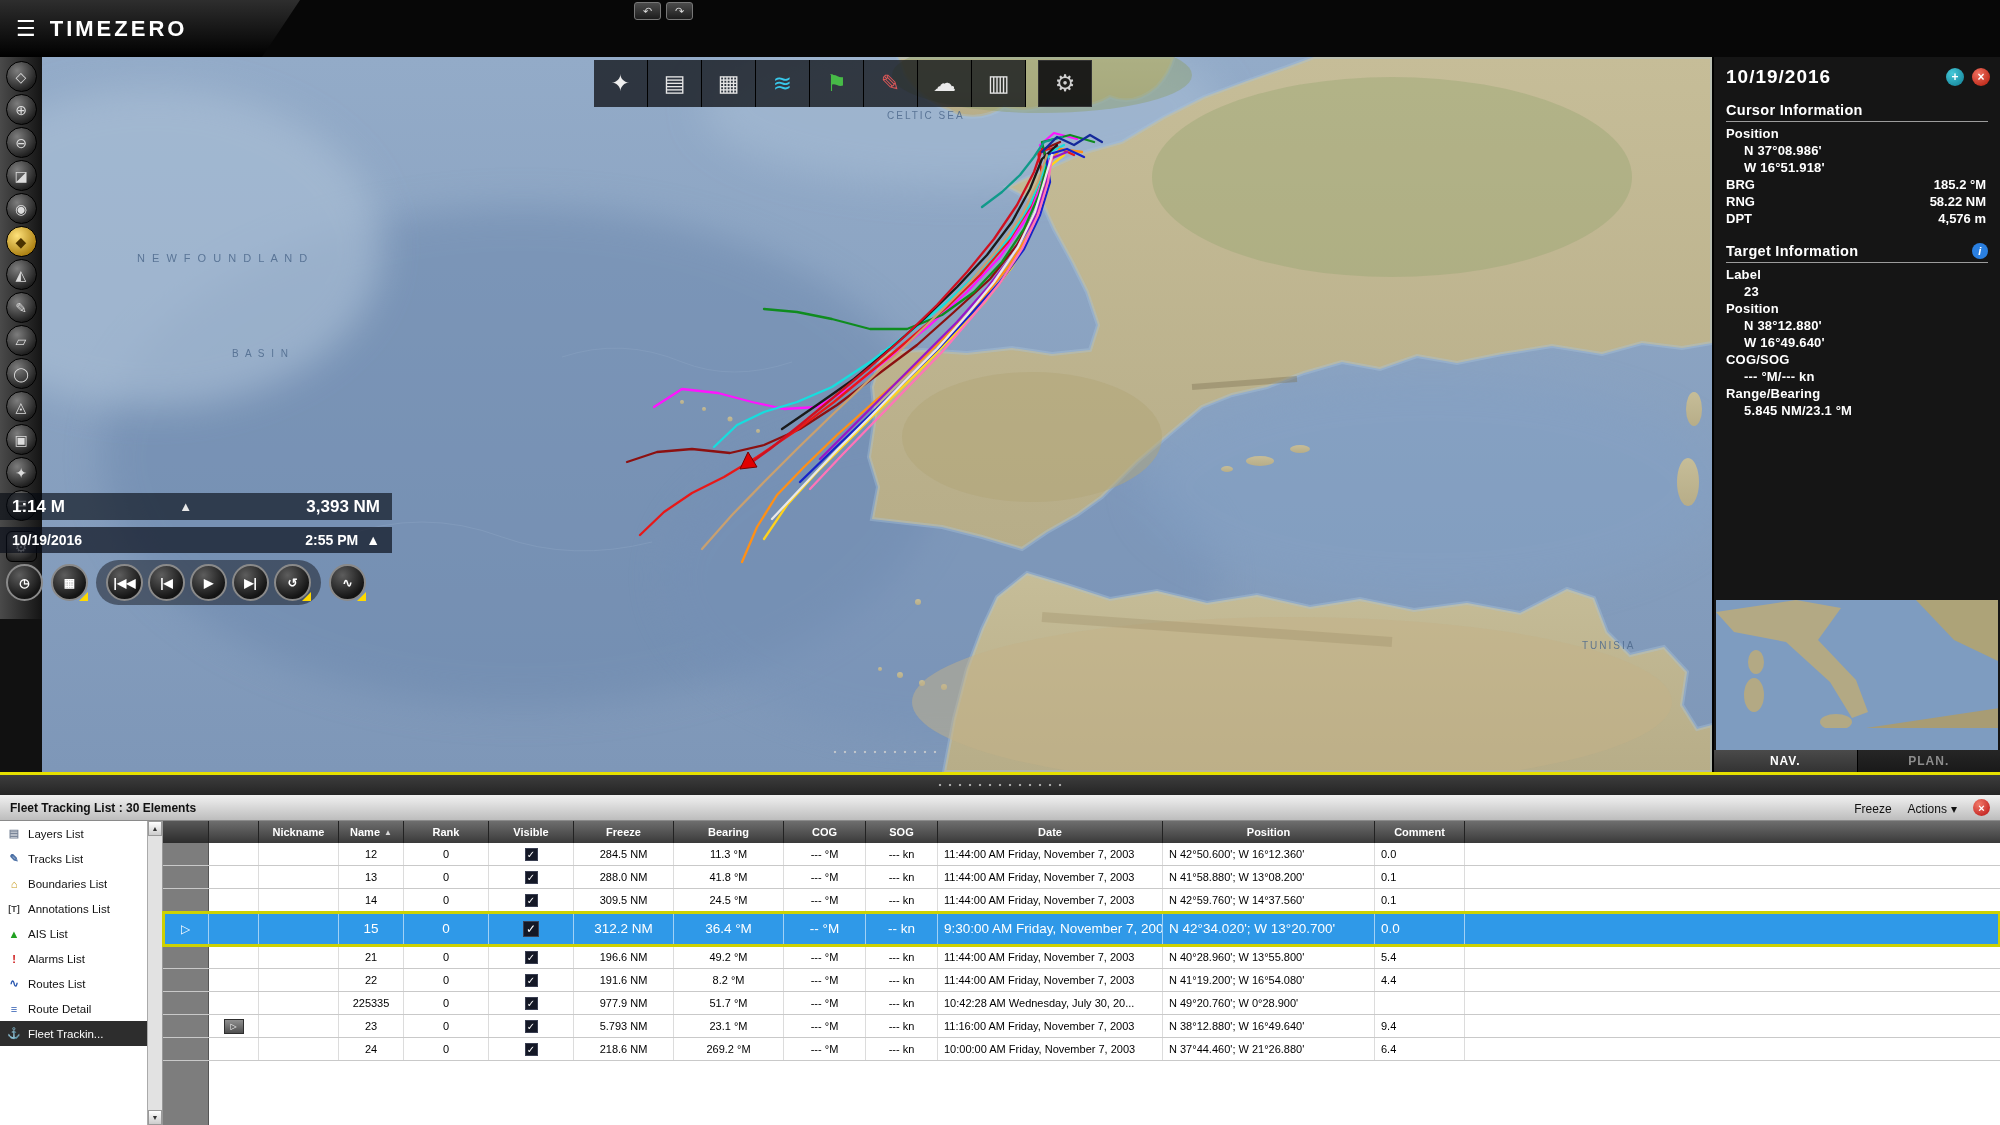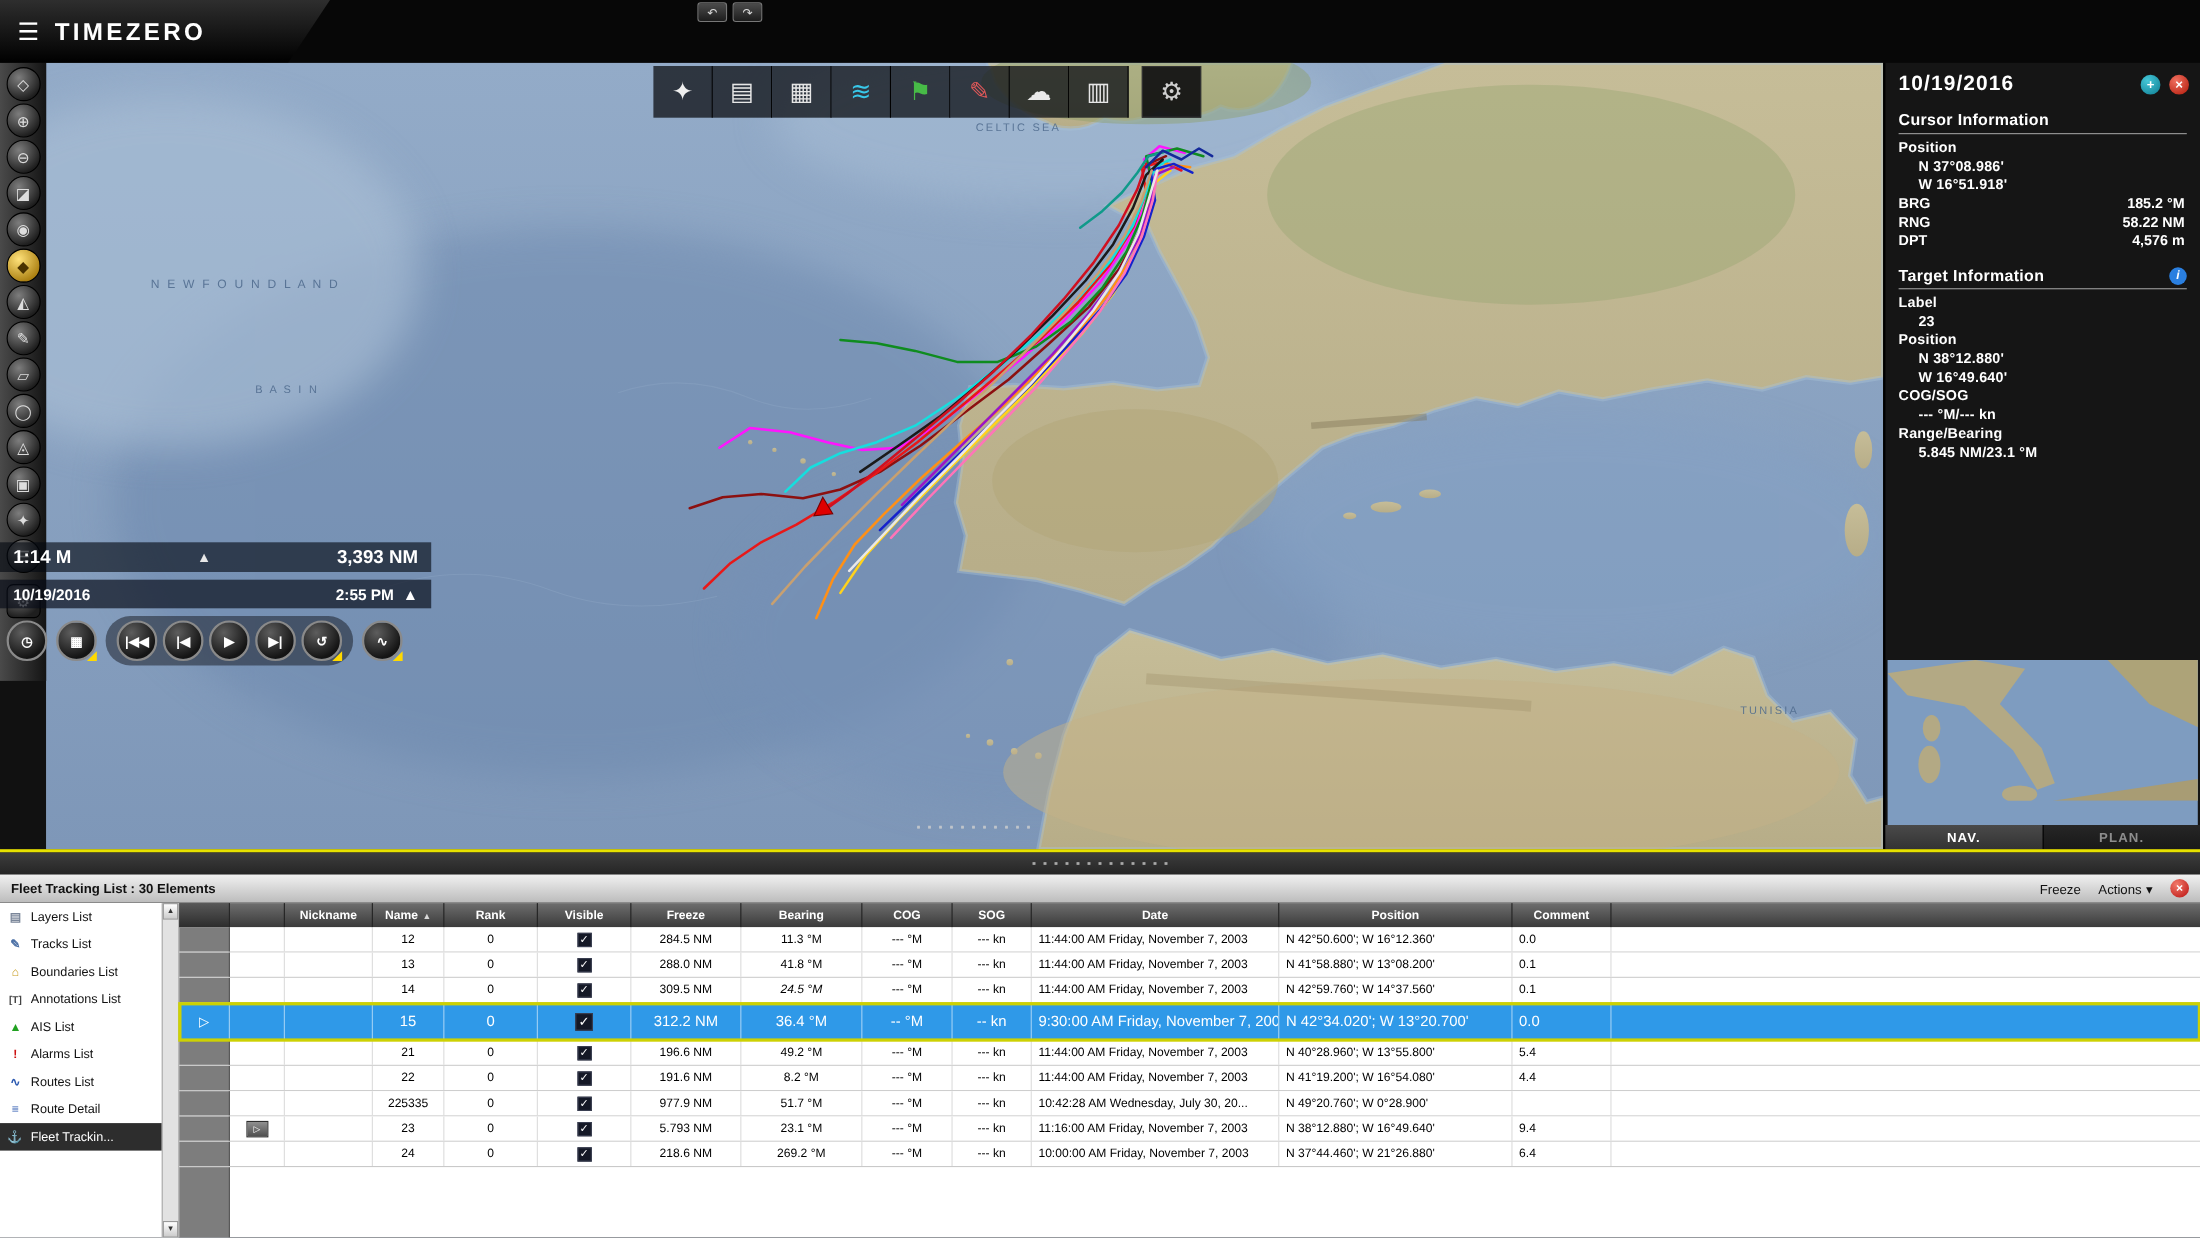--- a/index.html
+++ b/index.html
@@ -533,21 +533,21 @@
         <div class="trow">
           <div class="mkcell"></div>
           <div class="td" style="width: 50px;"></div>
           <div class="td" style="width: 80px;"></div>
           <div class="td" style="width: 65px;">14</div>
           <div class="td" style="width: 85px;">0</div>
           <div class="td" style="width: 85px;">
             <span class="cb">✓</span>
           </div>
           <div class="td" style="width: 100px;">309.5 NM</div>
-          <div class="td" style="width: 110px; font-style: italic;">24.5 °M</div>
+          <div class="td" style="width: 110px;">24.5 °M</div>
           <div class="td" style="width: 82px;">--- °M</div>
           <div class="td" style="width: 72px;">--- kn</div>
           <div class="td l" style="width: 225px;">11:44:00 AM Friday, November 7, 2003</div>
           <div class="td l" style="width: 212px;">N 42°59.760'; W 14°37.560'</div>
           <div class="td l" style="width: 90px;">0.1</div>
           <div class="td fill"></div>
         </div>
         <div class="trow sel">
           <div class="mkcell">▷</div>
           <div class="td" style="width: 50px;"></div>

